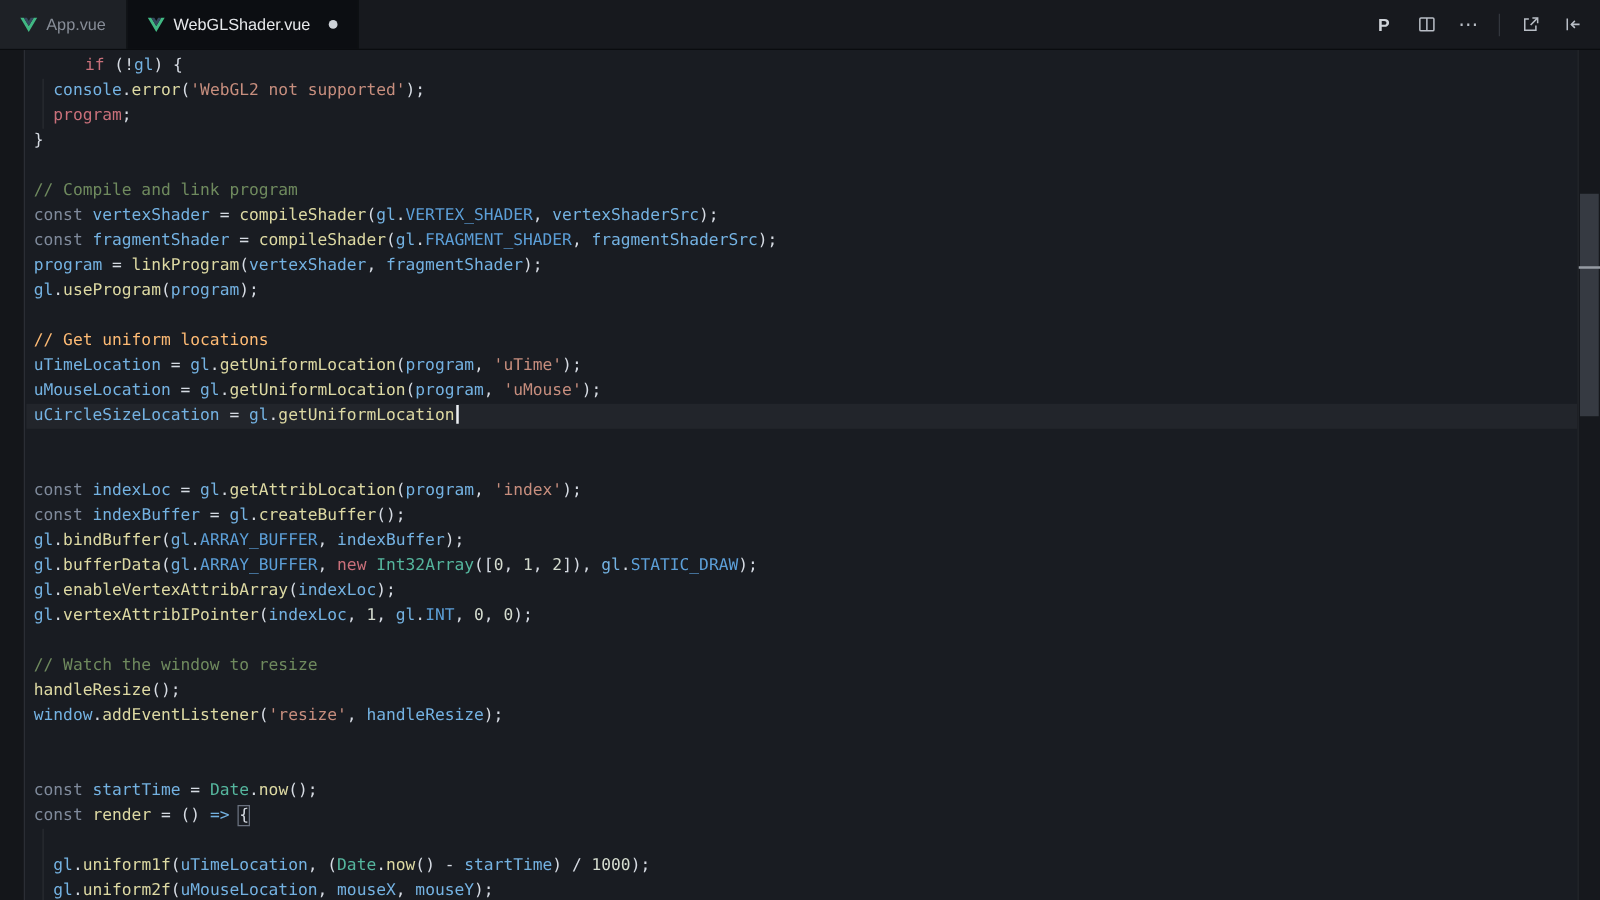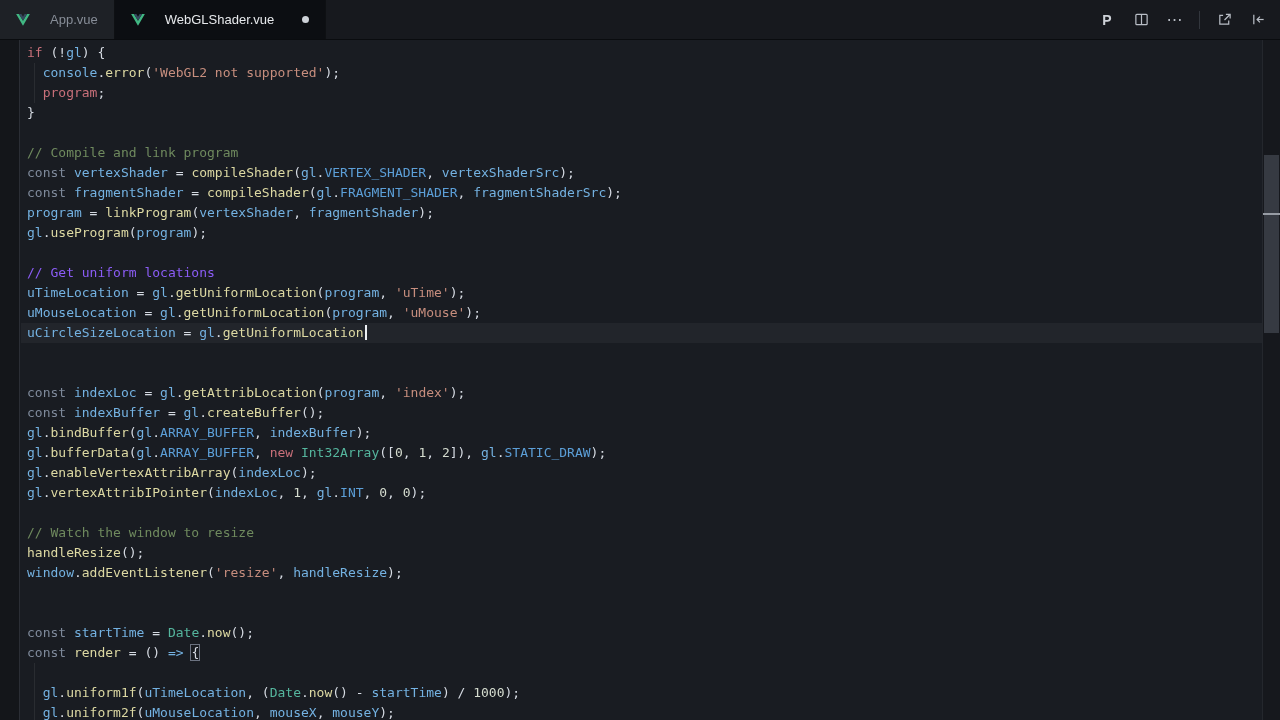--- a/index.html
+++ b/index.html
@@ -12,21 +12,21 @@
 
   
   .tabbar {
     position:absolute; top:0; left:0; right:0; height:40px;
     background:#17191e;
     border-bottom:1px solid #0a0c0f;
     display:flex; align-items:stretch;
   }
   .tab {
     display:flex; align-items:center;
-    padding:0 16px; gap:20px;
+    padding:0 16px; gap:7px;
     background:#1e2126;
     border-right:1px solid #0e1013;
     cursor:pointer;
     font-size:13px; color:#878d97;
     white-space:nowrap;
   }
   .tab.active { background:#0c0e12; color:#e7e9ec; }
   .tab .tab-label { line-height:40px; }
   .tab-icon { display:flex; align-items:center; }
   .mod-dot {
@@ -155,32 +155,32 @@
       </span>
     </div>
   </div>
 
   <div class="editor">
     <div class="gutter-rail"></div>
     <div class="code" id="code">
       <div class="iguide g1"></div>
       <div class="iguide g2"></div>
     <div class="line" style="top: -17px;"></div>
-        <div class="line" style="top: 3px;"><span class="tk-c" style="color: rgb(201, 112, 122);">if</span><span class="tk-p" style="color: rgb(214, 219, 227);"> (!</span><span class="tk-v" style="color: rgb(116, 178, 226);">gl</span><span class="tk-p" style="color: rgb(214, 219, 227);">) {</span></div>
+        <div class="line" style="top: 3px;"><span class="tk-c" style="color: rgb(201, 112, 122); margin-left: 41px;">if</span><span class="tk-p" style="color: rgb(214, 219, 227);"> (!</span><span class="tk-v" style="color: rgb(116, 178, 226);">gl</span><span class="tk-p" style="color: rgb(214, 219, 227);">) {</span></div>
         <div class="line" style="top: 23px;"><span class="tk-p" style="color: rgb(214, 219, 227);">  </span><span class="tk-v" style="color: rgb(116, 178, 226);">console</span><span class="tk-p" style="color: rgb(214, 219, 227);">.</span><span class="tk-f" style="color: rgb(221, 217, 163);">error</span><span class="tk-p" style="color: rgb(214, 219, 227);">(</span><span class="tk-s" style="color: rgb(199, 142, 126);">'WebGL2 not supported'</span><span class="tk-p" style="color: rgb(214, 219, 227);">);</span></div>
         <div class="line" style="top: 43px;"><span class="tk-p" style="color: rgb(214, 219, 227);">  </span><span class="tk-c" style="color: rgb(201, 112, 122);">program</span><span class="tk-p" style="color: rgb(214, 219, 227);">;</span></div>
         <div class="line" style="top: 63px;"><span class="tk-p" style="color: rgb(214, 219, 227);">}</span></div>
         <div class="line" style="top: 83px;"></div>
         <div class="line" style="top: 103px;"><span class="tk-m" style="color: rgb(111, 138, 94);">// Compile and link program</span></div>
         <div class="line" style="top: 123px;"><span class="tk-k" style="color: rgb(127, 138, 155);">const </span><span class="tk-v" style="color: rgb(116, 178, 226);">vertexShader</span><span class="tk-p" style="color: rgb(214, 219, 227);"> = </span><span class="tk-f" style="color: rgb(221, 217, 163);">compileShader</span><span class="tk-p" style="color: rgb(214, 219, 227);">(</span><span class="tk-v" style="color: rgb(116, 178, 226);">gl</span><span class="tk-p" style="color: rgb(214, 219, 227);">.</span><span class="tk-u" style="color: rgb(92, 159, 216);">VERTEX_SHADER</span><span class="tk-p" style="color: rgb(214, 219, 227);">, </span><span class="tk-v" style="color: rgb(116, 178, 226);">vertexShaderSrc</span><span class="tk-p" style="color: rgb(214, 219, 227);">);</span></div>
         <div class="line" style="top: 143px;"><span class="tk-k" style="color: rgb(127, 138, 155);">const </span><span class="tk-v" style="color: rgb(116, 178, 226);">fragmentShader</span><span class="tk-p" style="color: rgb(214, 219, 227);"> = </span><span class="tk-f" style="color: rgb(221, 217, 163);">compileShader</span><span class="tk-p" style="color: rgb(214, 219, 227);">(</span><span class="tk-v" style="color: rgb(116, 178, 226);">gl</span><span class="tk-p" style="color: rgb(214, 219, 227);">.</span><span class="tk-u" style="color: rgb(92, 159, 216);">FRAGMENT_SHADER</span><span class="tk-p" style="color: rgb(214, 219, 227);">, </span><span class="tk-v" style="color: rgb(116, 178, 226);">fragmentShaderSrc</span><span class="tk-p" style="color: rgb(214, 219, 227);">);</span></div>
         <div class="line" style="top: 163px;"><span class="tk-v" style="color: rgb(116, 178, 226);">program</span><span class="tk-p" style="color: rgb(214, 219, 227);"> = </span><span class="tk-f" style="color: rgb(221, 217, 163);">linkProgram</span><span class="tk-p" style="color: rgb(214, 219, 227);">(</span><span class="tk-v" style="color: rgb(116, 178, 226);">vertexShader</span><span class="tk-p" style="color: rgb(214, 219, 227);">, </span><span class="tk-v" style="color: rgb(116, 178, 226);">fragmentShader</span><span class="tk-p" style="color: rgb(214, 219, 227);">);</span></div>
         <div class="line" style="top: 183px;"><span class="tk-v" style="color: rgb(116, 178, 226);">gl</span><span class="tk-p" style="color: rgb(214, 219, 227);">.</span><span class="tk-f" style="color: rgb(221, 217, 163);">useProgram</span><span class="tk-p" style="color: rgb(214, 219, 227);">(</span><span class="tk-v" style="color: rgb(116, 178, 226);">program</span><span class="tk-p" style="color: rgb(214, 219, 227);">);</span></div>
         <div class="line" style="top: 203px;"></div>
-        <div class="line" style="top: 223px;"><span class="tk-m" style="color: #8b5cf6;">// Get uniform locations</span></div>
+        <div class="line" style="top: 223px;"><span class="tk-m" style="color: #fdba74;">// Get uniform locations</span></div>
         <div class="line" style="top: 243px;"><span class="tk-v" style="color: rgb(116, 178, 226);">uTimeLocation</span><span class="tk-p" style="color: rgb(214, 219, 227);"> = </span><span class="tk-v" style="color: rgb(116, 178, 226);">gl</span><span class="tk-p" style="color: rgb(214, 219, 227);">.</span><span class="tk-f" style="color: rgb(221, 217, 163);">getUniformLocation</span><span class="tk-p" style="color: rgb(214, 219, 227);">(</span><span class="tk-v" style="color: rgb(116, 178, 226);">program</span><span class="tk-p" style="color: rgb(214, 219, 227);">, </span><span class="tk-s" style="color: rgb(199, 142, 126);">'uTime'</span><span class="tk-p" style="color: rgb(214, 219, 227);">);</span></div>
         <div class="line" style="top: 263px;"><span class="tk-v" style="color: rgb(116, 178, 226);">uMouseLocation</span><span class="tk-p" style="color: rgb(214, 219, 227);"> = </span><span class="tk-v" style="color: rgb(116, 178, 226);">gl</span><span class="tk-p" style="color: rgb(214, 219, 227);">.</span><span class="tk-f" style="color: rgb(221, 217, 163);">getUniformLocation</span><span class="tk-p" style="color: rgb(214, 219, 227);">(</span><span class="tk-v" style="color: rgb(116, 178, 226);">program</span><span class="tk-p" style="color: rgb(214, 219, 227);">, </span><span class="tk-s" style="color: rgb(199, 142, 126);">'uMouse'</span><span class="tk-p" style="color: rgb(214, 219, 227);">);</span></div>
         <div class="line cur" style="top: 283px;"><span class="tk-v" style="color: rgb(116, 178, 226);">uCircleSizeLocation</span><span class="tk-p" style="color: rgb(214, 219, 227);"> = </span><span class="tk-v" style="color: rgb(116, 178, 226);">gl</span><span class="tk-p" style="color: rgb(214, 219, 227);">.</span><span class="tk-f" style="color: rgb(221, 217, 163);">getUniformLocation</span><span class="caret" style="background: rgb(236, 239, 243);"></span></div>
         <div class="line" style="top: 303px;"></div>
         <div class="line" style="top: 343px;"><span class="tk-k" style="color: rgb(127, 138, 155);">const </span><span class="tk-v" style="color: rgb(116, 178, 226);">indexLoc</span><span class="tk-p" style="color: rgb(214, 219, 227);"> = </span><span class="tk-v" style="color: rgb(116, 178, 226);">gl</span><span class="tk-p" style="color: rgb(214, 219, 227);">.</span><span class="tk-f" style="color: rgb(221, 217, 163);">getAttribLocation</span><span class="tk-p" style="color: rgb(214, 219, 227);">(</span><span class="tk-v" style="color: rgb(116, 178, 226);">program</span><span class="tk-p" style="color: rgb(214, 219, 227);">, </span><span class="tk-s" style="color: rgb(199, 142, 126);">'index'</span><span class="tk-p" style="color: rgb(214, 219, 227);">);</span></div>
         <div class="line" style="top: 363px;"><span class="tk-k" style="color: rgb(127, 138, 155);">const </span><span class="tk-v" style="color: rgb(116, 178, 226);">indexBuffer</span><span class="tk-p" style="color: rgb(214, 219, 227);"> = </span><span class="tk-v" style="color: rgb(116, 178, 226);">gl</span><span class="tk-p" style="color: rgb(214, 219, 227);">.</span><span class="tk-f" style="color: rgb(221, 217, 163);">createBuffer</span><span class="tk-p" style="color: rgb(214, 219, 227);">();</span></div>
         <div class="line" style="top: 383px;"><span class="tk-v" style="color: rgb(116, 178, 226);">gl</span><span class="tk-p" style="color: rgb(214, 219, 227);">.</span><span class="tk-f" style="color: rgb(221, 217, 163);">bindBuffer</span><span class="tk-p" style="color: rgb(214, 219, 227);">(</span><span class="tk-v" style="color: rgb(116, 178, 226);">gl</span><span class="tk-p" style="color: rgb(214, 219, 227);">.</span><span class="tk-u" style="color: rgb(92, 159, 216);">ARRAY_BUFFER</span><span class="tk-p" style="color: rgb(214, 219, 227);">, </span><span class="tk-v" style="color: rgb(116, 178, 226);">indexBuffer</span><span class="tk-p" style="color: rgb(214, 219, 227);">);</span></div>
         <div class="line" style="top: 403px;"><span class="tk-v" style="color: rgb(116, 178, 226);">gl</span><span class="tk-p" style="color: rgb(214, 219, 227);">.</span><span class="tk-f" style="color: rgb(221, 217, 163);">bufferData</span><span class="tk-p" style="color: rgb(214, 219, 227);">(</span><span class="tk-v" style="color: rgb(116, 178, 226);">gl</span><span class="tk-p" style="color: rgb(214, 219, 227);">.</span><span class="tk-u" style="color: rgb(92, 159, 216);">ARRAY_BUFFER</span><span class="tk-p" style="color: rgb(214, 219, 227);">, </span><span class="tk-c" style="color: rgb(201, 112, 122);">new </span><span class="tk-t" style="color: rgb(85, 182, 158);">Int32Array</span><span class="tk-p" style="color: rgb(214, 219, 227);">([</span><span class="tk-n" style="color: rgb(213, 220, 207);">0</span><span class="tk-p" style="color: rgb(214, 219, 227);">, </span><span class="tk-n" style="color: rgb(213, 220, 207);">1</span><span class="tk-p" style="color: rgb(214, 219, 227);">, </span><span class="tk-n" style="color: rgb(213, 220, 207);">2</span><span class="tk-p" style="color: rgb(214, 219, 227);">]), </span><span class="tk-v" style="color: rgb(116, 178, 226);">gl</span><span class="tk-p" style="color: rgb(214, 219, 227);">.</span><span class="tk-u" style="color: rgb(92, 159, 216);">STATIC_DRAW</span><span class="tk-p" style="color: rgb(214, 219, 227);">);</span></div>
         <div class="line" style="top: 423px;"><span class="tk-v" style="color: rgb(116, 178, 226);">gl</span><span class="tk-p" style="color: rgb(214, 219, 227);">.</span><span class="tk-f" style="color: rgb(221, 217, 163);">enableVertexAttribArray</span><span class="tk-p" style="color: rgb(214, 219, 227);">(</span><span class="tk-v" style="color: rgb(116, 178, 226);">indexLoc</span><span class="tk-p" style="color: rgb(214, 219, 227);">);</span></div>
         <div class="line" style="top: 443px;"><span class="tk-v" style="color: rgb(116, 178, 226);">gl</span><span class="tk-p" style="color: rgb(214, 219, 227);">.</span><span class="tk-f" style="color: rgb(221, 217, 163);">vertexAttribIPointer</span><span class="tk-p" style="color: rgb(214, 219, 227);">(</span><span class="tk-v" style="color: rgb(116, 178, 226);">indexLoc</span><span class="tk-p" style="color: rgb(214, 219, 227);">, </span><span class="tk-n" style="color: rgb(213, 220, 207);">1</span><span class="tk-p" style="color: rgb(214, 219, 227);">, </span><span class="tk-v" style="color: rgb(116, 178, 226);">gl</span><span class="tk-p" style="color: rgb(214, 219, 227);">.</span><span class="tk-u" style="color: rgb(92, 159, 216);">INT</span><span class="tk-p" style="color: rgb(214, 219, 227);">, </span><span class="tk-n" style="color: rgb(213, 220, 207);">0</span><span class="tk-p" style="color: rgb(214, 219, 227);">, </span><span class="tk-n" style="color: rgb(213, 220, 207);">0</span><span class="tk-p" style="color: rgb(214, 219, 227);">);</span></div>

